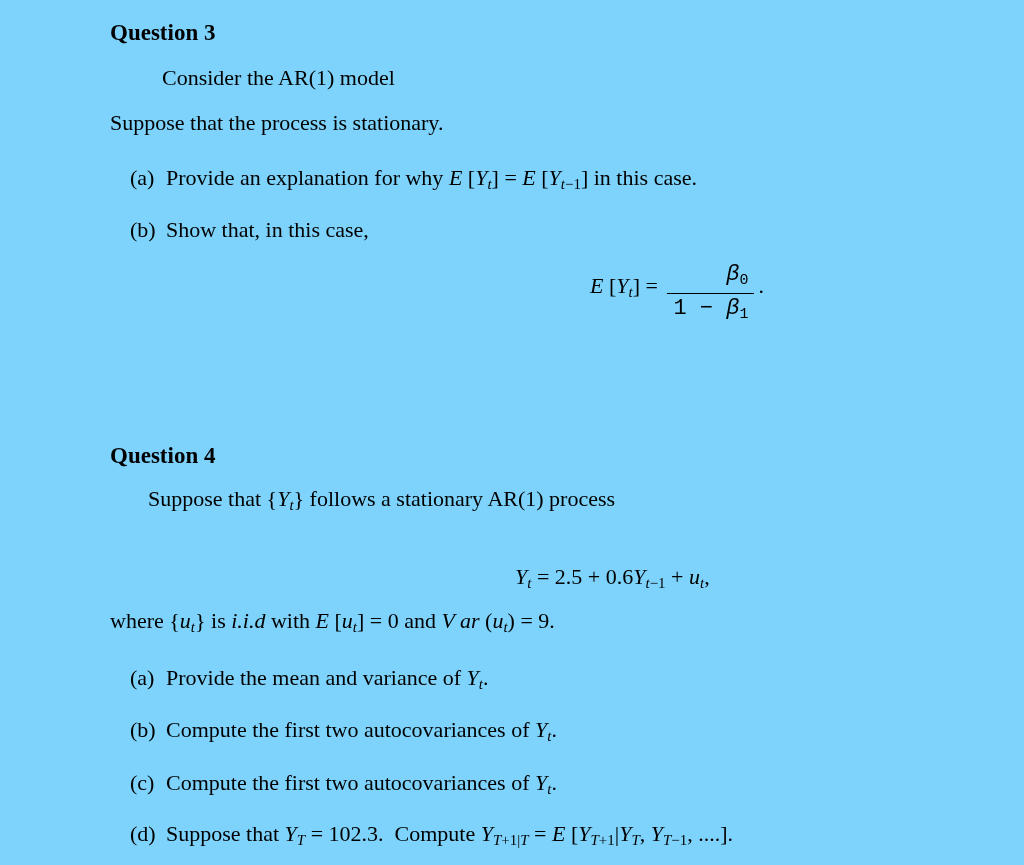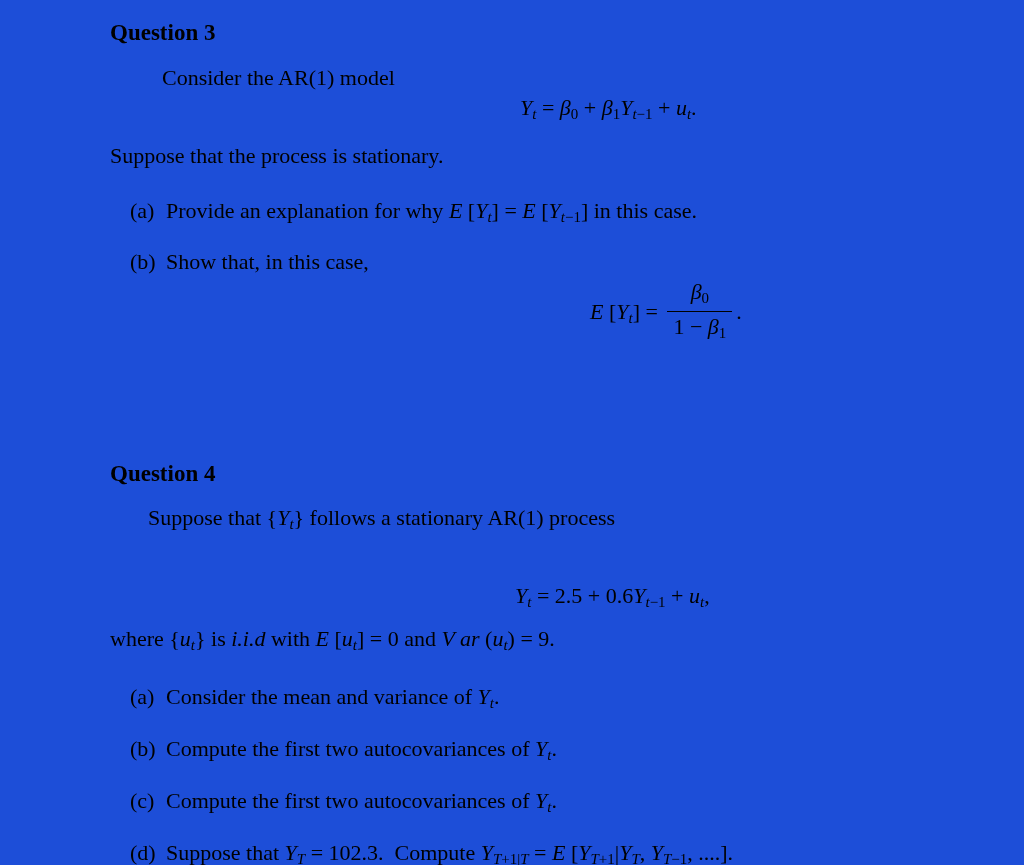--- a/index.html
+++ b/index.html
@@ -2,21 +2,21 @@
 <html><head>
 <meta charset="utf-8">
 <style>
   html, body { margin: 0; padding: 0; background: #ffffff; }
   .page {
     position: relative;
     width: 1024px;
     height: 865px;
     box-sizing: border-box;
     padding: 18px 30px 0 110px;
-    background: #1d4ed8;
+    background: #7dd3fc;
     color: #000000;
     font-family: "Liberation Serif", "DejaVu Serif", serif;
     font-size: 22px;
     line-height: 1.3;
     overflow: hidden;
   }
   .qheading {
     font-weight: bold;
     font-size: 23px;
     margin: 0;
@@ -47,43 +47,43 @@
   .mt-intro4   { margin-top: 15px; }
   .mt-where    { margin-top: 13px;  }
   .mt-parta4   { margin-top: 27px; }
   .mt-partb4   { margin-top: 21px; }
   .mt-partc4   { margin-top: 22px; }
   .mt-partd4   { margin-top: 21px; }
   
   .frac {
     display: inline-block;
     vertical-align: middle;
-    text-align: center;
-    margin: 0 4px 6px 4px;
+    text-align: right;
+    margin: 16px 4px 6px 4px;
+    font-family: Liberation Mono, monospace;
   }
   .frac .fnum {
     display: block;
     padding: 0 6px 2px 6px;
     border-bottom: 1.6px solid #000000;
   }
   .frac .fden {
     display: block;
     padding: 1px 6px 0 6px;
   }
 </style>
 </head>
 <body>
 
 <div class="page">
 
   <p class="qheading">Question 3</p>
 
   <p class="indent-q3 mt-intro3"><span>Consider the AR(1) model</span></p>
 
-  <div class="disp disp-model"><span class="it">Y</span><span class="it sb">t</span><span> = </span><span class="it">β</span><span class="sb">0</span><span> + </span><span class="it">β</span><span class="sb">1</span><span class="it">Y</span><span class="it sb">t</span><span class="sb">−1</span><span> + </span><span class="it">u</span><span class="it sb">t</span><span>.</span></div>
 
   <p class="mt-station"><span>Suppose that the process is stationary.</span></p>
 
   <div class="part mt-parta3">
     <span class="part-label">(a)</span>
     <span class="part-body"><span>Provide an explanation for why </span><span class="it">E</span><span> [</span><span class="it">Y</span><span class="it sb">t</span><span>] = </span><span class="it">E</span><span> [</span><span class="it">Y</span><span class="it sb">t</span><span class="sb">−1</span><span>] in this case.</span></span>
   </div>
 
   <div class="part mt-partb3">
     <span class="part-label">(b)</span>
@@ -95,21 +95,21 @@
   <p class="qheading mt-q4head">Question 4</p>
 
   <p class="indent-q4 mt-intro4"><span>Suppose that {</span><span class="it">Y</span><span class="it sb">t</span><span>} follows a stationary AR(1) process</span></p>
 
   <div class="disp disp-process"><span class="it">Y</span><span class="it sb">t</span><span> = 2.5 + 0.6</span><span class="it">Y</span><span class="it sb">t</span><span class="sb">−1</span><span> + </span><span class="it">u</span><span class="it sb">t</span><span>,</span></div>
 
   <p class="mt-where"><span>where {</span><span class="it">u</span><span class="it sb">t</span><span>} is </span><span class="it">i.i.d</span><span> with </span><span class="it">E</span><span> [</span><span class="it">u</span><span class="it sb">t</span><span>] = 0 and </span><span class="it">V ar</span><span> (</span><span class="it">u</span><span class="it sb">t</span><span>) = 9.</span></p>
 
   <div class="part mt-parta4">
     <span class="part-label">(a)</span>
-    <span class="part-body"><span>Consider the mean and variance of </span><span class="it">Y</span><span class="it sb">t</span><span>.</span></span>
+    <span class="part-body"><span>Provide the mean and variance of </span><span class="it">Y</span><span class="it sb">t</span><span>.</span></span>
   </div>
 
   <div class="part mt-partb4">
     <span class="part-label">(b)</span>
     <span class="part-body"><span>Compute the first two autocovariances of </span><span class="it">Y</span><span class="it sb">t</span><span>.</span></span>
   </div>
 
   <div class="part mt-partc4">
     <span class="part-label">(c)</span>
     <span class="part-body"><span>Compute the first two autocovariances of </span><span class="it">Y</span><span class="it sb">t</span><span>.</span></span>

